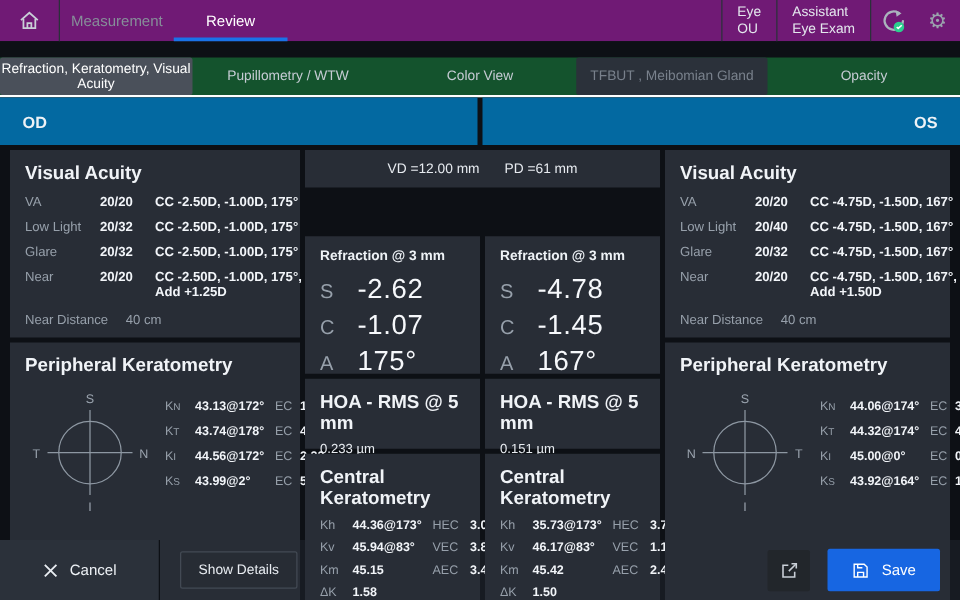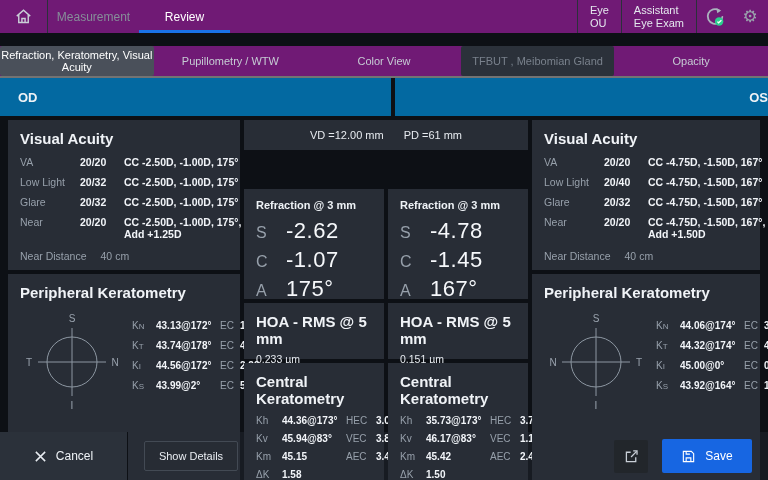--- a/index.html
+++ b/index.html
@@ -13,30 +13,30 @@
   .nav-tab.active { color:#ffffff; }
   .nav-tab.active::after { content:""; position:absolute; left:0; right:0; bottom:0; height:3px; background:#1a73e8; }
   .nav-spacer { flex:1; }
   .nav-block { display:flex; flex-direction:column; justify-content:center; padding:0 12px; font-size:11px; line-height:13px; color:#e4e8ee; border-left:1px solid #2b303a; }
   .icon-btn { width:36px; display:flex; align-items:center; justify-content:center; cursor:pointer; }
   .icon-btn.first { border-left:1px solid #2b303a; }
   .gear-glyph { font-size:17px; color:#9aa2ad; }
 
   
   .strip { height:13px; background:#0d1015; }
-  .subtabs { height:32px; display:flex; background:#701a75; border-bottom:2px solid #737373; }
+  .subtabs { height:32px; display:flex; background:#14532d; border-bottom:2px solid #ffffff; }
   .subtab { flex:1; display:flex; align-items:center; justify-content:center; font-size:11px; color:#c6ccd4; cursor:pointer; text-align:center; border-radius:2px; }
   .subtab.active { background:#4a505a; color:#ffffff; }
   .subtab.disabled { background:#2b313a; color:#79818c; }
 
   
   .eye-header { height:38px; display:flex; gap:4px; background:#0d1015; margin-bottom:4px; }
   .eye-header > div { flex:1; background:#0369a1; display:flex; align-items:center; font-size:13px; font-weight:700;text-align:center; }
   .eye-header .od { padding-left:18px; }
-  .eye-header .os { justify-content:flex-end; }
+  .eye-header .os { justify-content:flex-end; padding-right:18px; }
 
   
   .content { height:312px; padding:0 8px 4px 8px; display:grid; grid-template-columns:232px 284px 228px; gap:4px; }
   .col { display:flex; flex-direction:column; gap:4px; }
   .panel { background:#282d36; padding:10px 12px; }
   .panel-title { font-size:15px; font-weight:700; color:#f0f3f7; margin-bottom:9px; }
   .lbl { color:#97a0ab; }
   .val { color:#f2f5f9; font-weight:700; }
 
   

